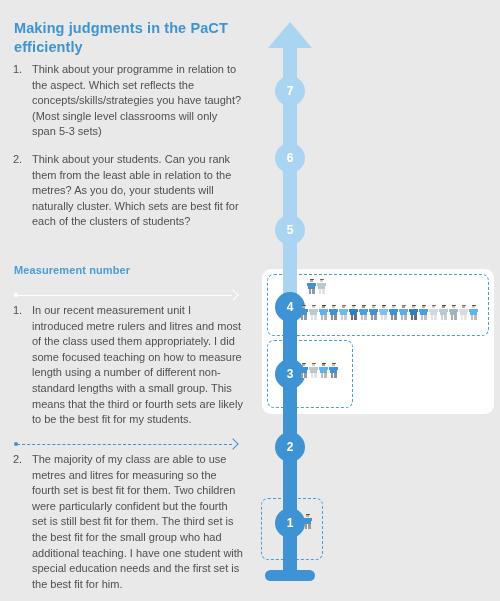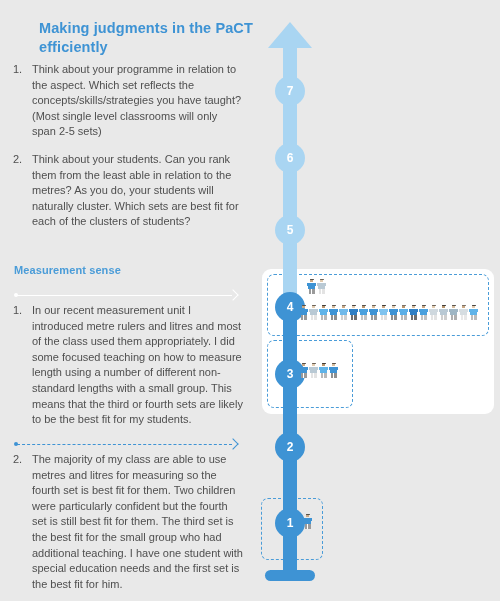--- a/index.html
+++ b/index.html
@@ -12,21 +12,21 @@
     color:#4b4b4b;
   }
   .page{position:absolute;inset:0;}
 
   
   .left-col{position:absolute;left:0;top:0;width:252px;height:601px;}
 
   .title{
     position:absolute;left:14px;top:19px;width:220px;
     font-size:14.5px;font-weight:bold;line-height:1.33;
-    color:#3e93d4;letter-spacing:.1px;margin-left:25px;
+    color:#3e93d4;letter-spacing:.1px;
   }
 
   ol.list{list-style:none;margin:0;padding:0;}
   .olist{position:absolute;left:12px;width:232px;}
   .olist li{
     position:relative;padding-left:20px;margin-bottom:12px;
     font-size:11px;line-height:1.42;color:#4f4f4f;
   }
   .olist li .num{
     position:absolute;left:1px;top:0;width:14px;
@@ -130,29 +130,29 @@
 
 <div class="page">
 
   <div class="left-col">
 
     <div class="title">Making judgments in the PaCT efficiently</div>
 
     <ol class="olist list" id="top-list">
       <li>
         <span class="num">1.</span>
-        <span>Think about your programme in relation to the aspect. Which set reflects the concepts/skills/strategies you have taught? (Most single level classrooms will only span 2-5 sets)</span>
+        <span>Think about your programme in relation to the aspect. Which set reflects the concepts/skills/strategies you have taught? (Most single level classrooms will only span 5-3 sets)</span>
       </li>
       <li>
         <span class="num">2.</span>
         <span>Think about your students. Can you rank them from the least able in relation to the metres? As you do, your students will naturally cluster. Which sets are best fit for each of the clusters of students?</span>
       </li>
     </ol>
 
-    <div class="section-head">Measurement sense</div>
+    <div class="section-head">Measurement number</div>
 
     <div class="arrow-line" id="arrow-white">
       <span class="dot"></span>
       <span class="shaft"></span>
       <span class="head"></span>
     </div>
 
     <ol class="olist list" id="ms-list-1">
       <li>
         <span class="num">1.</span>

